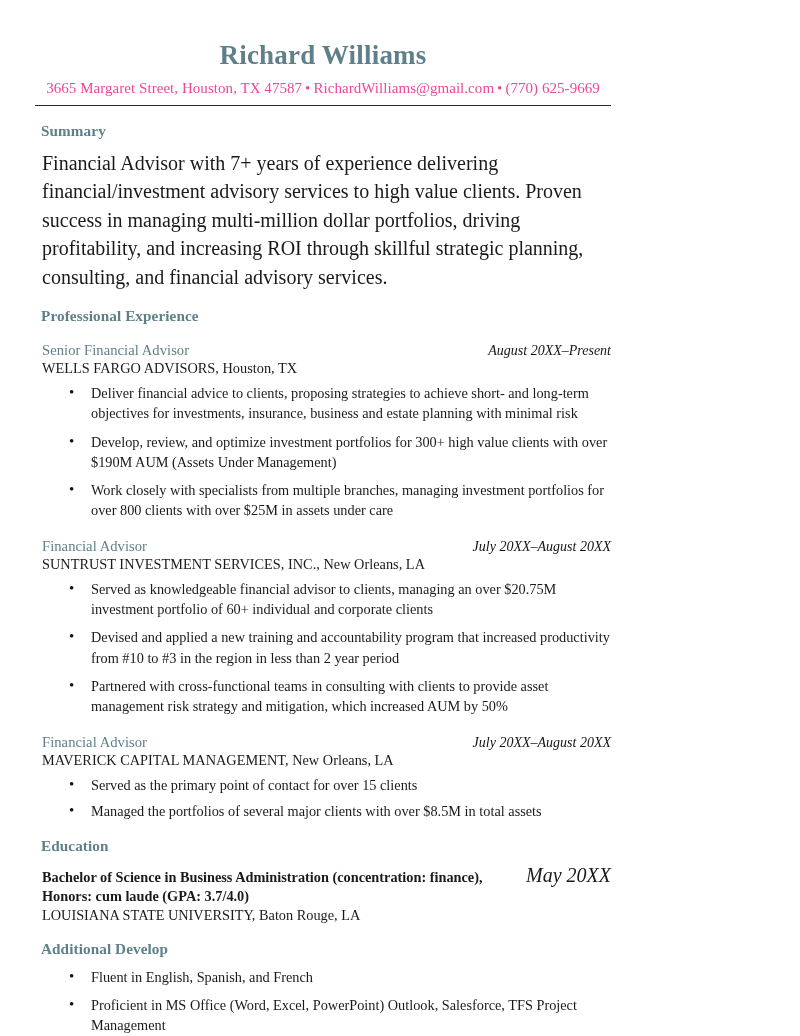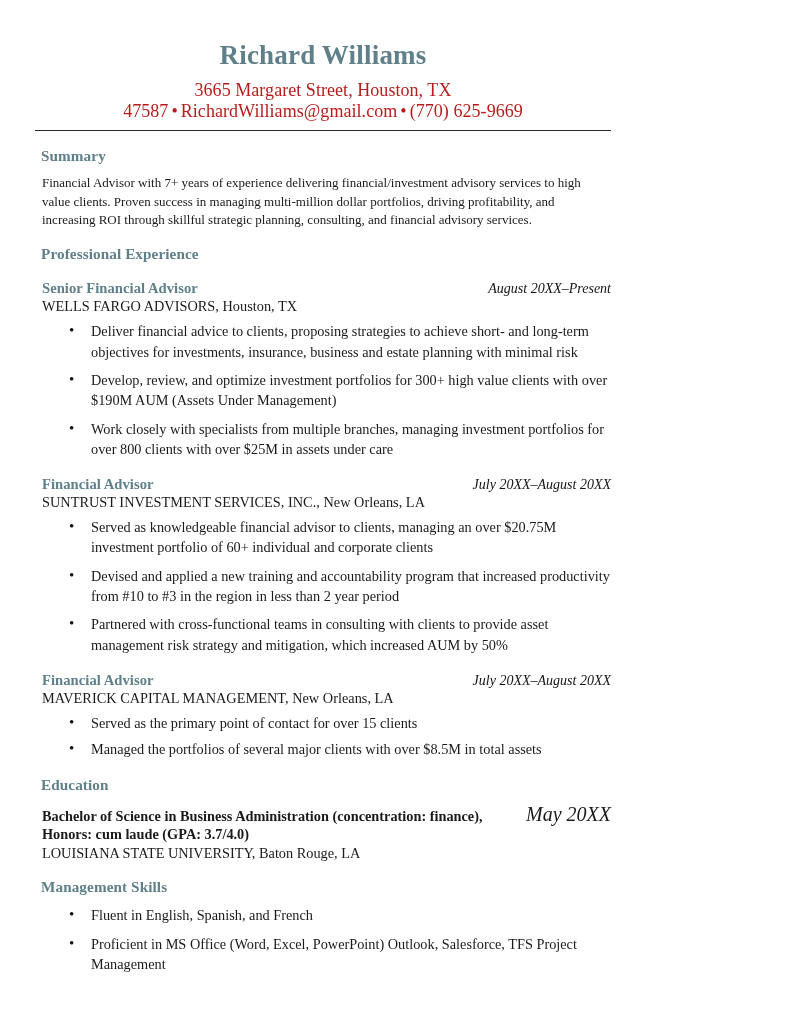--- a/index.html
+++ b/index.html
@@ -27,22 +27,22 @@
     text-align: center;
     color: #5f808a;
     font-size: 27px;
     font-weight: bold;
     letter-spacing: 0.2px;
     line-height: 1.15;
     margin: 4px 0 0 0;
   }
   .contact {
     text-align: center;
-    font-size: 18px;
-    color: #b91c1c;
+    font-size: 15px;
+    color: #ec4899;
     margin-top: 9px;
     letter-spacing: 0.05px;
   }
   .contact .sep {
     padding: 0 3px;
   }
   .rule {
     border: 0;
     border-top: 1.6px solid #2b2b2b;
     margin: 8px 0 0 0;
@@ -53,42 +53,42 @@
     margin-top: 16px;
   }
   .section-title {
     color: #5f808a;
     font-size: 15.2px;
     font-weight: bold;
     letter-spacing: 0.1px;
     margin: 0 0 9px 6px;
   }
   .body-text {
-    font-size: 13px;
+    font-size: 20px;
     line-height: 1.42;
     margin: 0 0 0 7px;
     text-align: left;
   }
   
   .entry {
     margin-top: 17px;
   }
   .entry:first-of-type {
     margin-top: 0;
   }
   .entry-head {
     display: flex;
     justify-content: space-between;
     align-items: baseline;
     margin-left: 7px;
   }
   .job-title {
     color: #5f808a;
     font-size: 14.6px;
-    font-weight: bold;
+    font-weight: normal;
     letter-spacing: 0.05px;
   }
   .job-date {
     font-style: italic;
     font-size: 14px;
     color: #141414;
     white-space: nowrap;
     padding-left: 12px;
   }
   .company {
@@ -220,20 +220,20 @@
       <span class="edu-degree">
         <span>Bachelor of Science in Business Administration (concentration: finance),</span><br>
         <span>Honors: cum laude (GPA: 3.7/4.0)</span>
       </span>
       <span class="edu-date">May 20XX</span>
     </div>
     <div class="edu-school">LOUISIANA STATE UNIVERSITY, Baton Rouge, LA</div>
   </div>
 
   <div class="section">
-    <div class="section-title">Management Skills</div>
+    <div class="section-title">Additional Develop</div>
     <ul class="bullets skills-list">
       <li>Fluent in English, Spanish, and French</li>
       <li>Proficient in MS Office (Word, Excel, PowerPoint) Outlook, Salesforce, TFS Project Management</li>
     </ul>
   </div>
 
 </div>
 
 </body></html>

